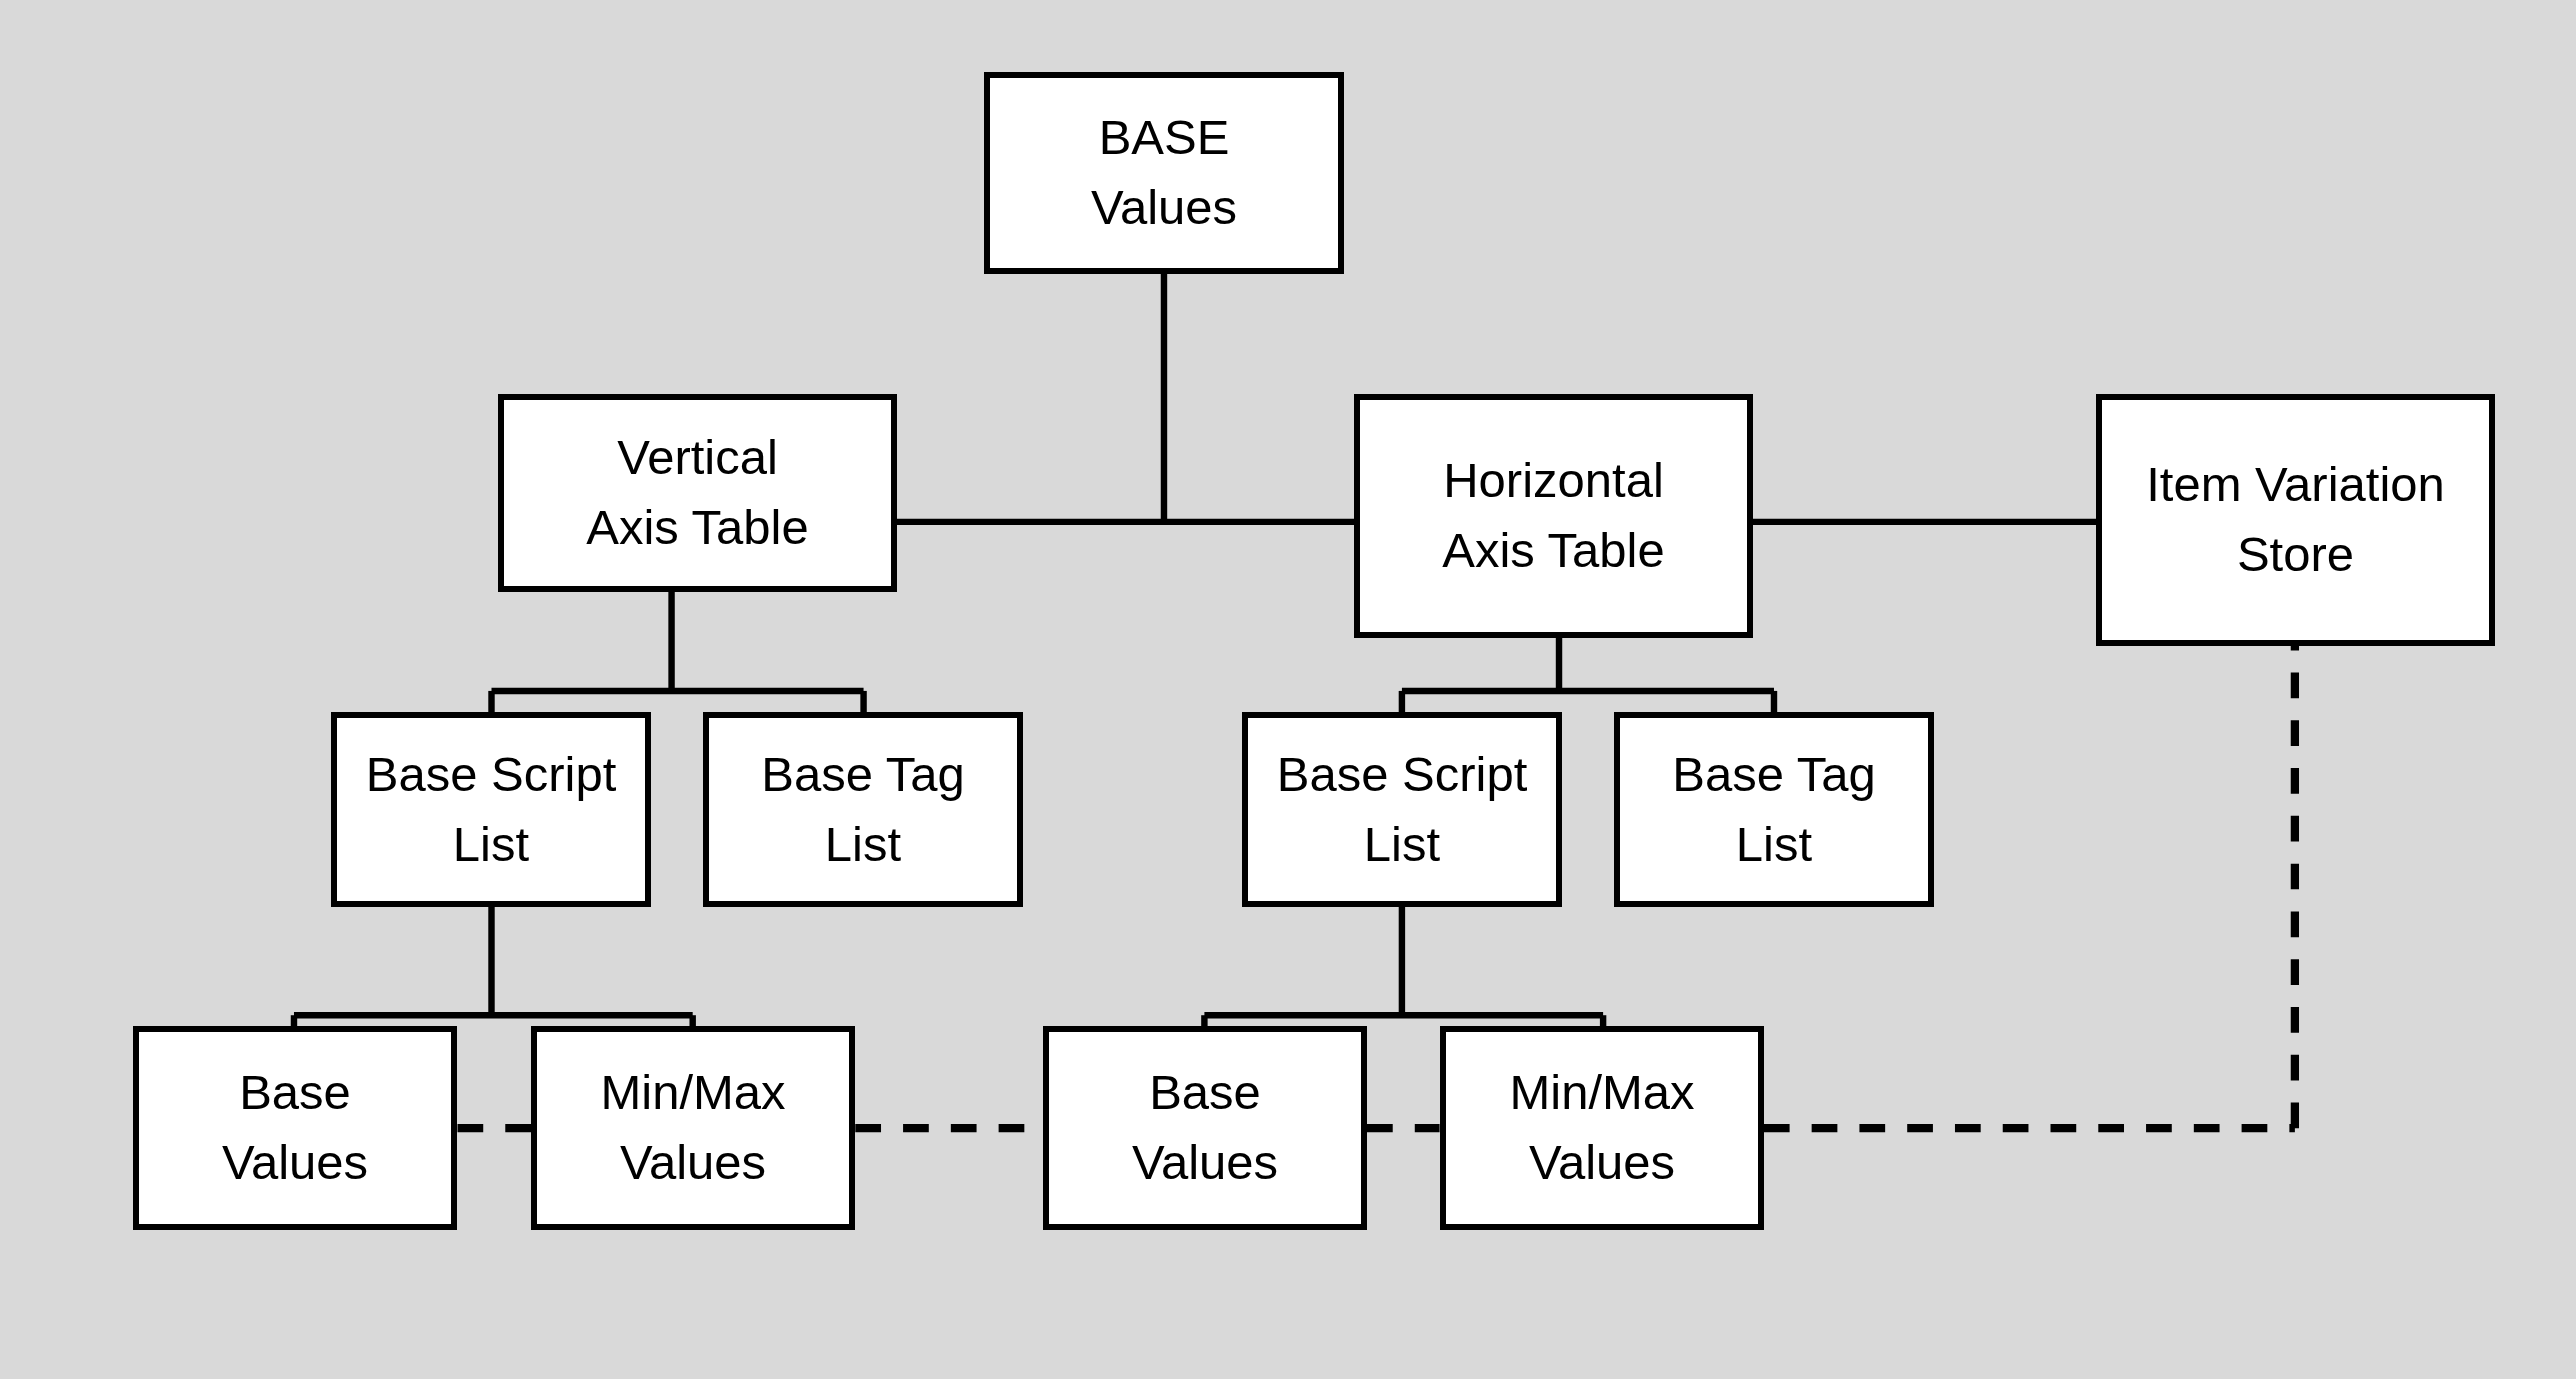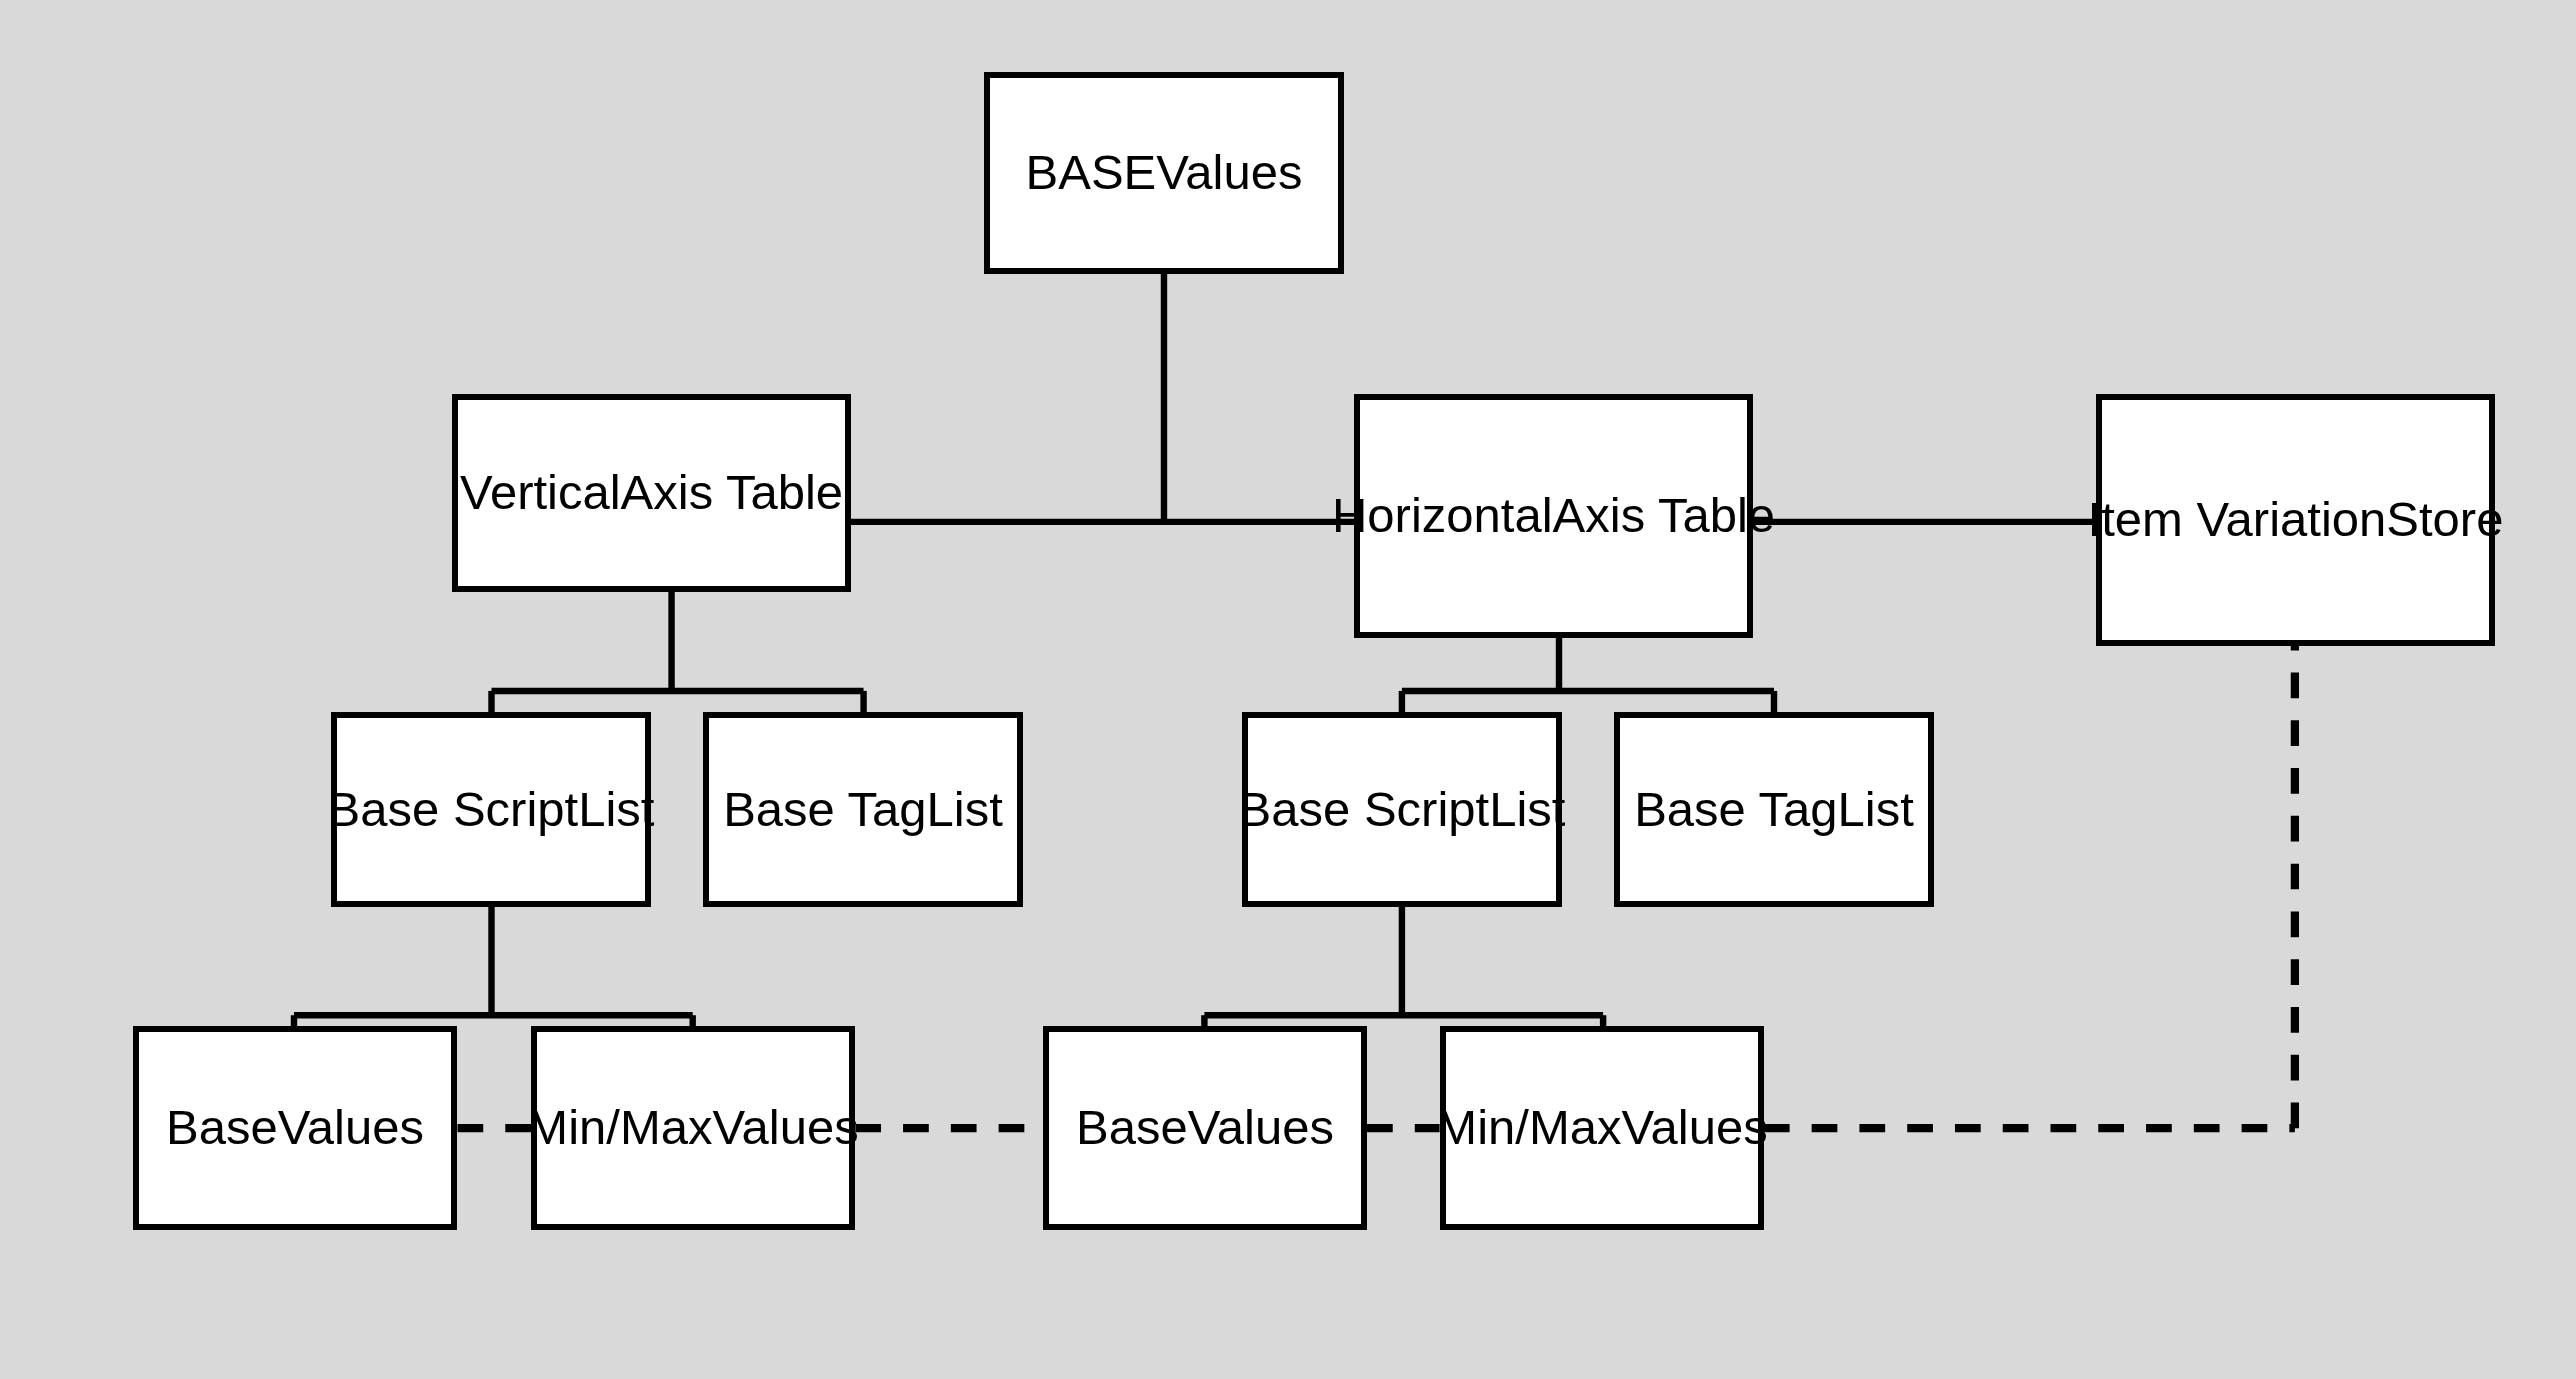--- a/index.html
+++ b/index.html
@@ -26,21 +26,21 @@
     width: 2576px;
     height: 1380px;
     display: block;
   }
   .node-box {
     position: absolute;
     background: #ffffff;
     border: 6.4px solid #000000;
     box-sizing: border-box;
     display: flex;
-    flex-direction: row;
+    flex-direction: column;
     align-items: center;
     justify-content: center;
     z-index: 5;
   }
   .node-line {
     font-size: 49px;
     line-height: 1.42;
     color: #000000;
     text-align: center;
     white-space: nowrap;
@@ -91,21 +91,21 @@
     </g>
 
     <polygon points="2498,638 2466,700 2530,700" fill="#000000"></polygon>
   </svg>
 
   <div class="node-box" style="left:984px; top:72px; width:360px; height:202px;">
     <div class="node-line">BASE</div>
     <div class="node-line">Values</div>
   </div>
 
-  <div class="node-box" style="left:452px; top:394px; width:399px; height:198px;align-items:center;">
+  <div class="node-box" style="left:498px; top:394px; width:399px; height:198px;align-items:center;">
     <div class="node-line">Vertical</div>
     <div class="node-line">Axis Table</div>
   </div>
 
   <div class="node-box" style="left:1354px; top:394px; width:399px; height:244px;align-items:center;">
     <div class="node-line">Horizontal</div>
     <div class="node-line">Axis Table</div>
   </div>
 
   <div class="node-box" style="left:2096px; top:394px; width:399px; height:252px;">

